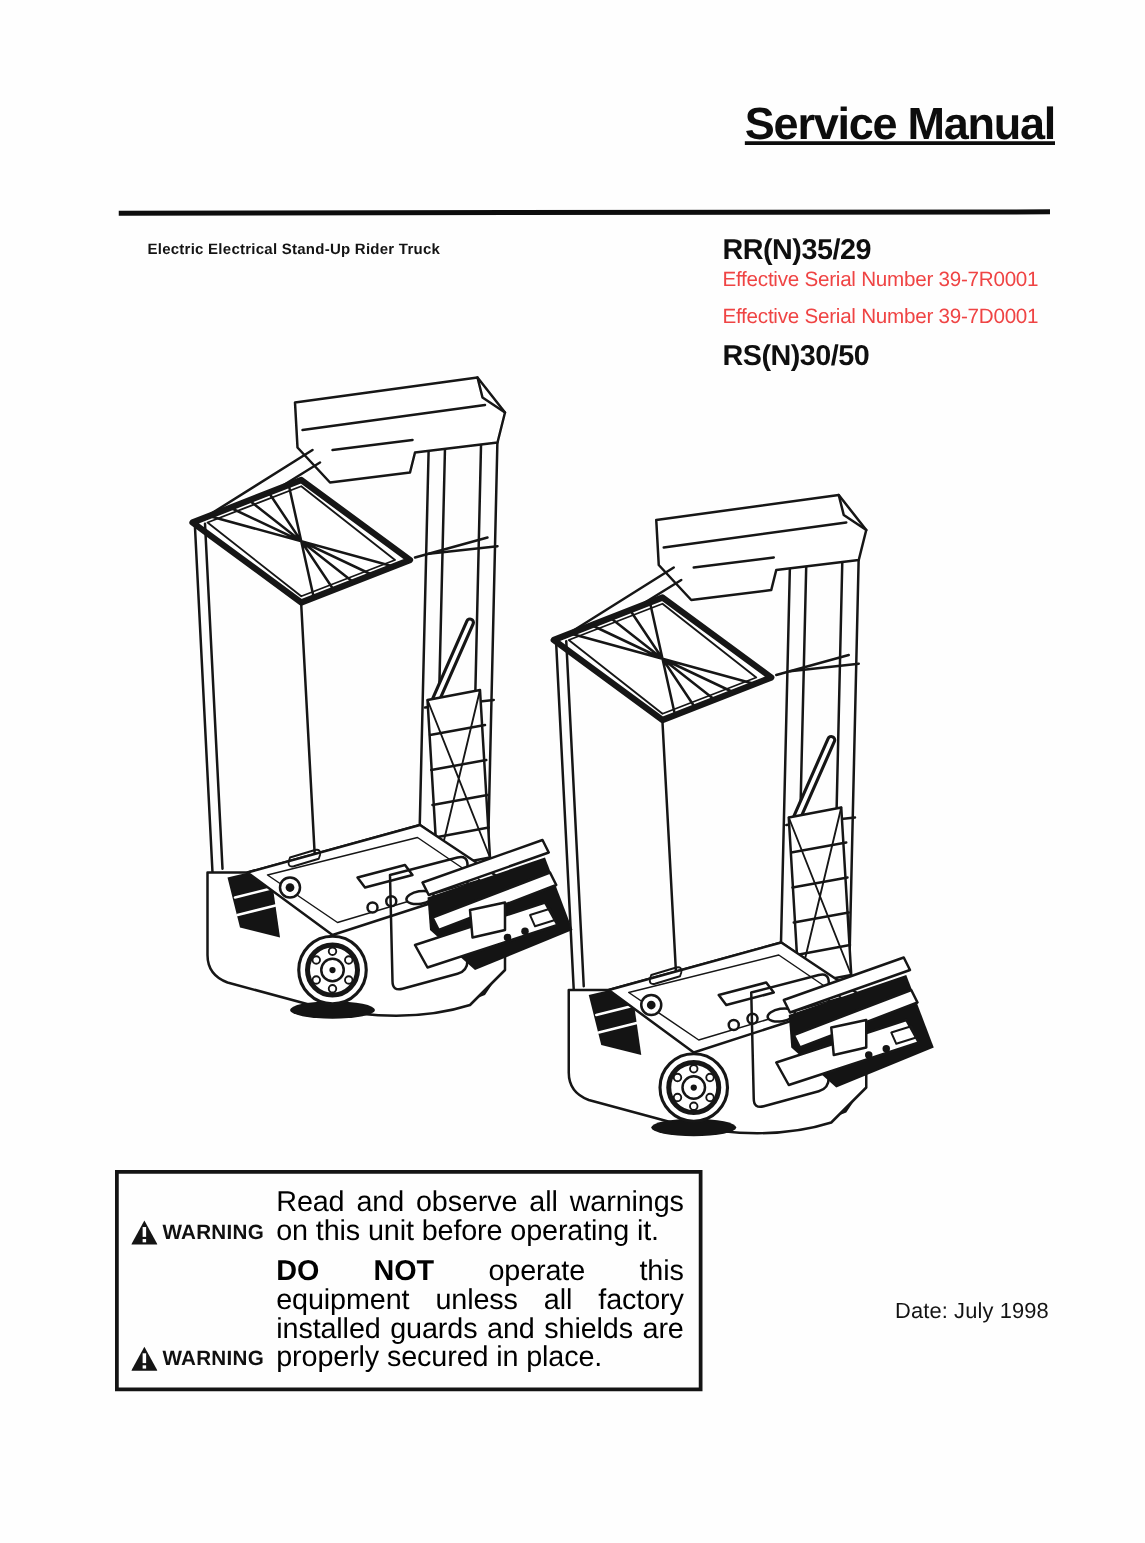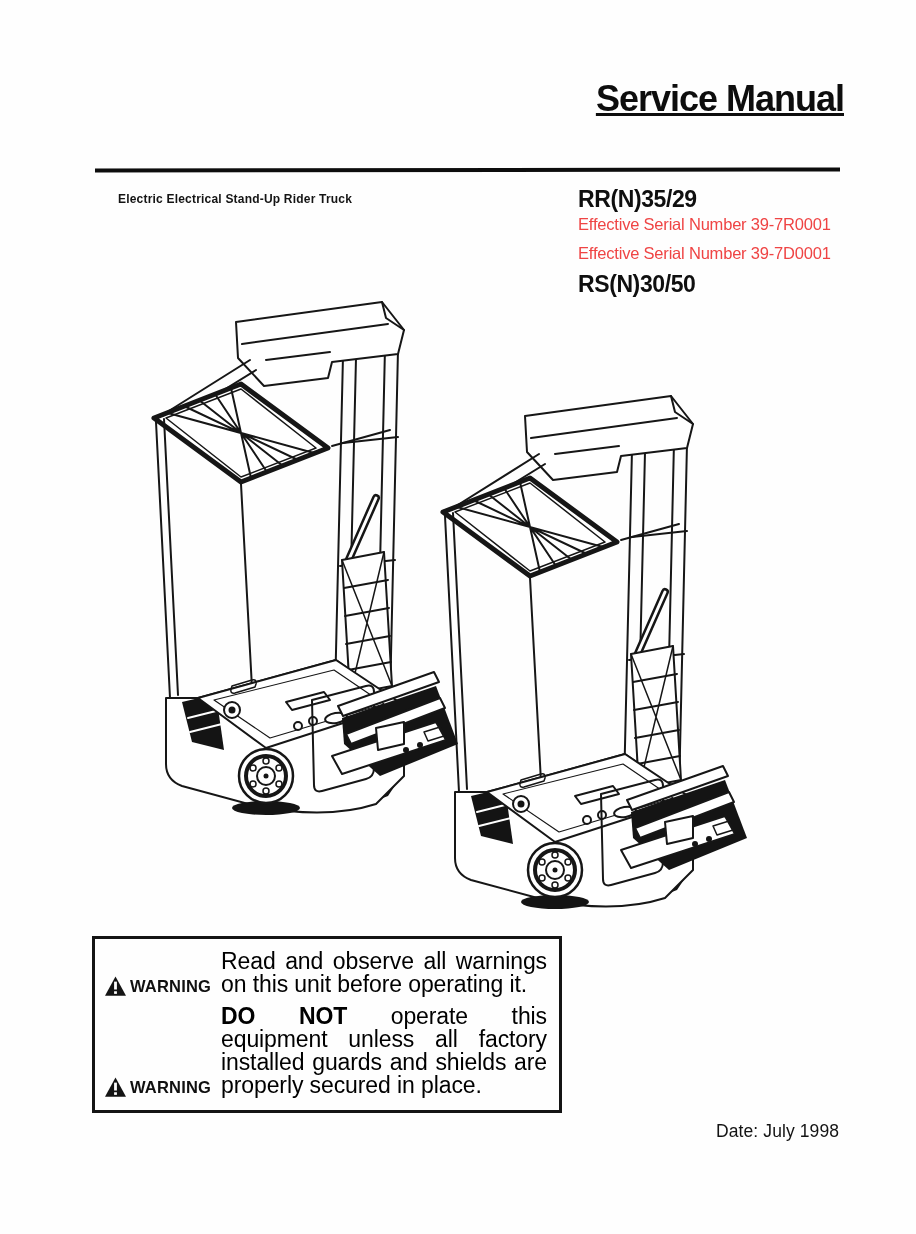--- a/index.html
+++ b/index.html
@@ -32,21 +32,21 @@
   .warning-row{display:flex;align-items:flex-end;margin-bottom:9px;}
   .warning-row:last-child{margin-bottom:0;}
   .warning-head{display:flex;align-items:center;width:116px;flex:0 0 116px;padding-top:1px;}
   .tri{width:21px;height:20px;margin-right:4px;flex:0 0 21px;}
   .warning-label{font-size:16.5px;font-weight:bold;letter-spacing:0.2px;color:#101010;}
   .warning-text{
     flex:1;font-size:23px;line-height:23px;text-align:justify;color:#000000;
     letter-spacing:-0.1px;
   }
   .warning-text .bold{font-weight:bold;}
-  .date-line{position:absolute;left:716px;top:1121px;font-size:17.5px;color:#131313;letter-spacing:0.1px;}
+  .date-line{position:absolute;left:716px;top:1038px;font-size:17.5px;color:#131313;letter-spacing:0.1px;}
 </style>
 </head>
 <body>
 
 <div class="page-title">Service Manual</div>
 
 <div class="rule"></div>
 
 <div class="subtitle">Electric Electrical Stand-Up Rider Truck</div>
 

